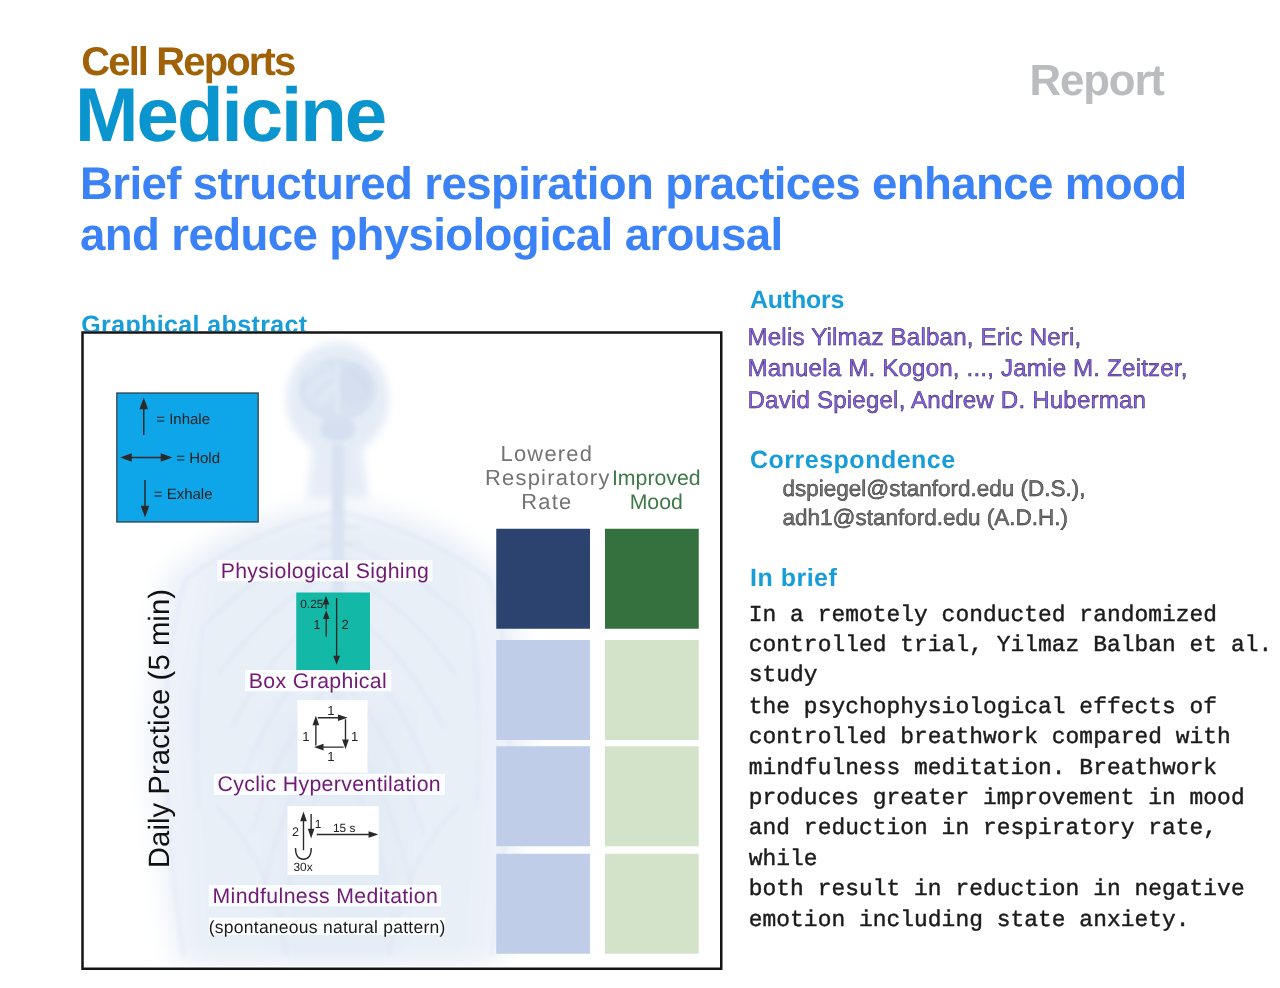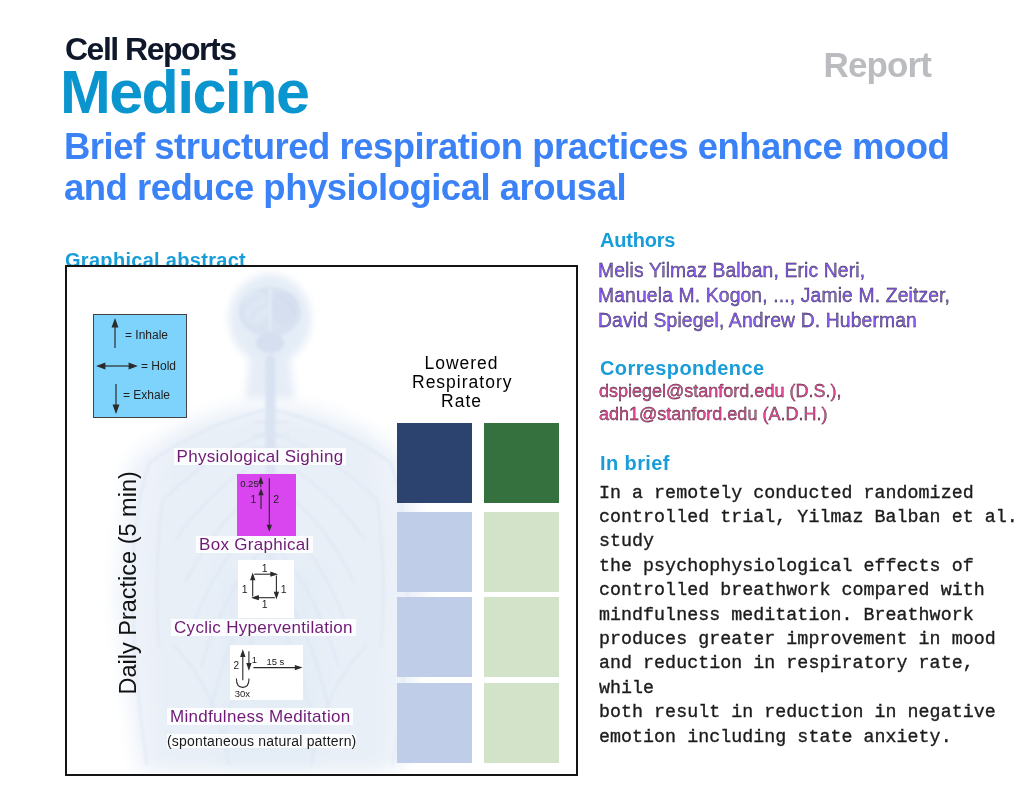--- a/index.html
+++ b/index.html
@@ -1,36 +1,36 @@
 <!DOCTYPE html>
 <html><head>
 <meta charset="utf-8">
 <style>
   html,body{margin:0;padding:0;}
   body{width:1024px;height:790px;background:#ffffff;position:relative;overflow:hidden;
        font-family:"Liberation Sans", sans-serif;}
   .abs{position:absolute;}
-  #logo1{left:65px;top:33px;font-size:32px;line-height:32px;font-weight:bold;color:#0f172a;letter-spacing:-1.5px;}
+  #logo1{left:65px;top:33px;font-size:32px;line-height:32px;font-weight:bold;color:#a16207;letter-spacing:-1.5px;}
   #logo2{left:60px;top:61.5px;font-size:61px;line-height:61px;font-weight:bold;color:#0b95cf;letter-spacing:-1.6px;}
   #report{left:700px;top:47px;width:231px;text-align:right;font-size:35px;line-height:35px;font-weight:bold;color:#babcbf;letter-spacing:-0.9px;}
   #title{left:64px;top:126px;font-size:36.5px;font-weight:bold;color:#3b82f6;line-height:41.4px;letter-spacing:-0.5px;}
   #gahead{left:65px;top:230px;font-size:20px;line-height:20px;font-weight:bold;color:#189dd9;letter-spacing:0.3px;margin-top:20px;}
   #gabox{left:65px;top:265px;width:513px;height:511px;border:2.5px solid #141414;box-sizing:border-box;background:#ffffff;}
 
   
-  #legend{left:26px;top:47px;width:94px;height:104px;border:1.2px solid #444;box-sizing:border-box;background:#7dd3fc;}
+  #legend{left:26px;top:47px;width:114px;height:104px;border:1.2px solid #444;box-sizing:border-box;background:#0ea5e9;}
   .leg-txt{font-size:12px;line-height:12px;color:#222;}
 
   
   .plabel{font-size:17px;line-height:17px;color:#701a75;white-space:nowrap;background:rgba(255,255,255,0.85);padding:0 3px;letter-spacing:0.3px;}
   .psub{font-size:14px;line-height:14px;color:#1a1a1a;white-space:nowrap;background:rgba(255,255,255,0.85);letter-spacing:0.2px;}
 
   
   .colhead{font-size:17.5px;line-height:19.2px;text-align:center;letter-spacing:0.5px;}
-  #col1head{left:321px;top:87px;width:99px;color:#000000;letter-spacing:1px;margin-left:24px;}
+  #col1head{left:321px;top:87px;width:99px;color:#737373;letter-spacing:1px;}
   #col2head{left:411.5px;top:106px;width:93px;color:#3d7a48;letter-spacing:0px;font-size:17px;}
 
   .sq{position:absolute;width:75px;height:80.3px;}
   .c1{left:329.5px;}
   .c2{left:416.8px;}
   .r1{top:156px;}
   .r2{top:244.5px;}
   .r3{top:329.5px;}
   .r4{top:416px;}
   .dkblue{background:#2c4370;}
@@ -39,21 +39,21 @@
   .ltgreen{background:#d3e3ca;}
 
   #daily{left:-50px;top:303.5px;width:221px;height:26px;transform:rotate(-90deg);transform-origin:center;
          font-size:23.5px;line-height:26px;color:#111;text-align:center;white-space:nowrap;}
 
   
   .cyan{color:#189dd9;font-weight:bold;font-size:20px;line-height:20px;letter-spacing:-0.2px;}
   #authors-h{left:600px;top:230px;}
   #authors-t{left:598px;top:258px;font-size:19.3px;line-height:25.1px;color:#8b5cf6;letter-spacing:0.15px;-webkit-text-stroke:0.35px #1c1c1c;}
   #corr-h{left:600px;top:358px;letter-spacing:0.4px;text-align:center;}
-  #corr-t{left:599px;top:379.5px;font-size:18px;line-height:23.5px;color:#ec4899;-webkit-text-stroke:0.35px #1c1c1c;}
+  #corr-t{left:626px;top:379.5px;font-size:18px;line-height:23.5px;color:#737373;-webkit-text-stroke:0.35px #1c1c1c;}
   #brief-h{left:600px;top:453px;}
   #brief-t{left:599px;top:480.5px;font-size:18.3px;line-height:24.4px;color:#1c1c1c;letter-spacing:0.05px;font-family:Liberation Mono, monospace;-webkit-text-stroke:0.35px #1c1c1c;}
 </style>
 </head>
 <body>
   <div class="abs" id="logo1">Cell Reports</div>
   <div class="abs" id="logo2">Medicine</div>
   <div class="abs" id="report">Report</div>
   <div class="abs" id="title">Brief structured respiration practices enhance mood<br>and reduce physiological arousal</div>
   <div class="abs" id="gahead">Graphical abstract</div>
@@ -135,21 +135,21 @@
         </g>
       </svg>
       <div class="abs leg-txt" style="left:31px;top:14px;">= Inhale</div>
       <div class="abs leg-txt" style="left:47px;top:45px;">= Hold</div>
       <div class="abs leg-txt" style="left:29px;top:74px;">= Exhale</div>
     </div>
 
     <div class="abs" id="daily">Daily Practice (5 min)</div>
 
     <div class="abs plabel" style="left:106.5px;top:181px;">Physiological Sighing</div>
-    <div class="abs" style="left:170.4px;top:206.6px;width:58.5px;height:62px;background:#d946ef;">
+    <div class="abs" style="left:170.4px;top:206.6px;width:58.5px;height:62px;background:#14b8a6;">
       <svg width="58.5" height="62" viewBox="0 0 58.5 62">
         <g stroke="#2a2a2a" stroke-width="1.1" fill="#2a2a2a">
           <line x1="23.8" y1="8.2" x2="23.8" y2="13.3"></line>
           <path d="M23.8 4.1 L21.9 9.1 L25.7 9.1 Z"></path>
           <line x1="24" y1="19.7" x2="24" y2="35.1"></line>
           <path d="M24 15.7 L22.1 20.7 L25.9 20.7 Z"></path>
           <line x1="32.3" y1="4.3" x2="32.3" y2="52"></line>
           <path d="M32.3 56.2 L30.4 51.2 L34.2 51.2 Z"></path>
         </g>
         <text x="3.2" y="12.7" font-size="9.5" fill="#222" font-family="Liberation Sans">0.25</text>
@@ -194,20 +194,21 @@
         <text x="36.4" y="20.4" font-size="9.5" fill="#222" font-family="Liberation Sans">15 s</text>
         <text x="3.6" y="23.6" font-size="10" fill="#222" font-family="Liberation Sans">2</text>
         <text x="4.8" y="52.2" font-size="9.5" fill="#222" font-family="Liberation Sans">30x</text>
       </svg>
     </div>
 
     <div class="abs plabel" style="left:100px;top:440.5px;">Mindfulness Meditation</div>
     <div class="abs psub" style="left:100px;top:467px;">(spontaneous natural pattern)</div>
 
     <div class="abs colhead" id="col1head">Lowered<br>Respiratory<br>Rate</div>
+    <div class="abs colhead" id="col2head">Improved<br>Mood</div>
 
     <div class="sq c1 r1 dkblue"></div>
     <div class="sq c2 r1 dkgreen"></div>
     <div class="sq c1 r2 ltblue"></div>
     <div class="sq c2 r2 ltgreen"></div>
     <div class="sq c1 r3 ltblue"></div>
     <div class="sq c2 r3 ltgreen"></div>
     <div class="sq c1 r4 ltblue"></div>
     <div class="sq c2 r4 ltgreen"></div>
   </div>

